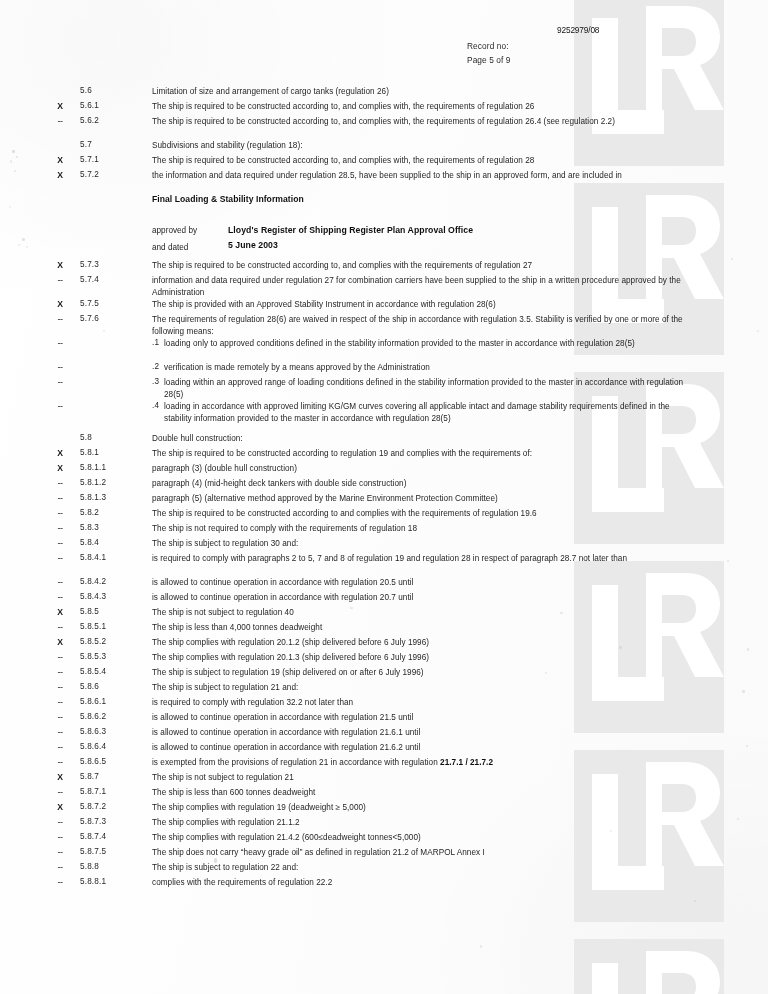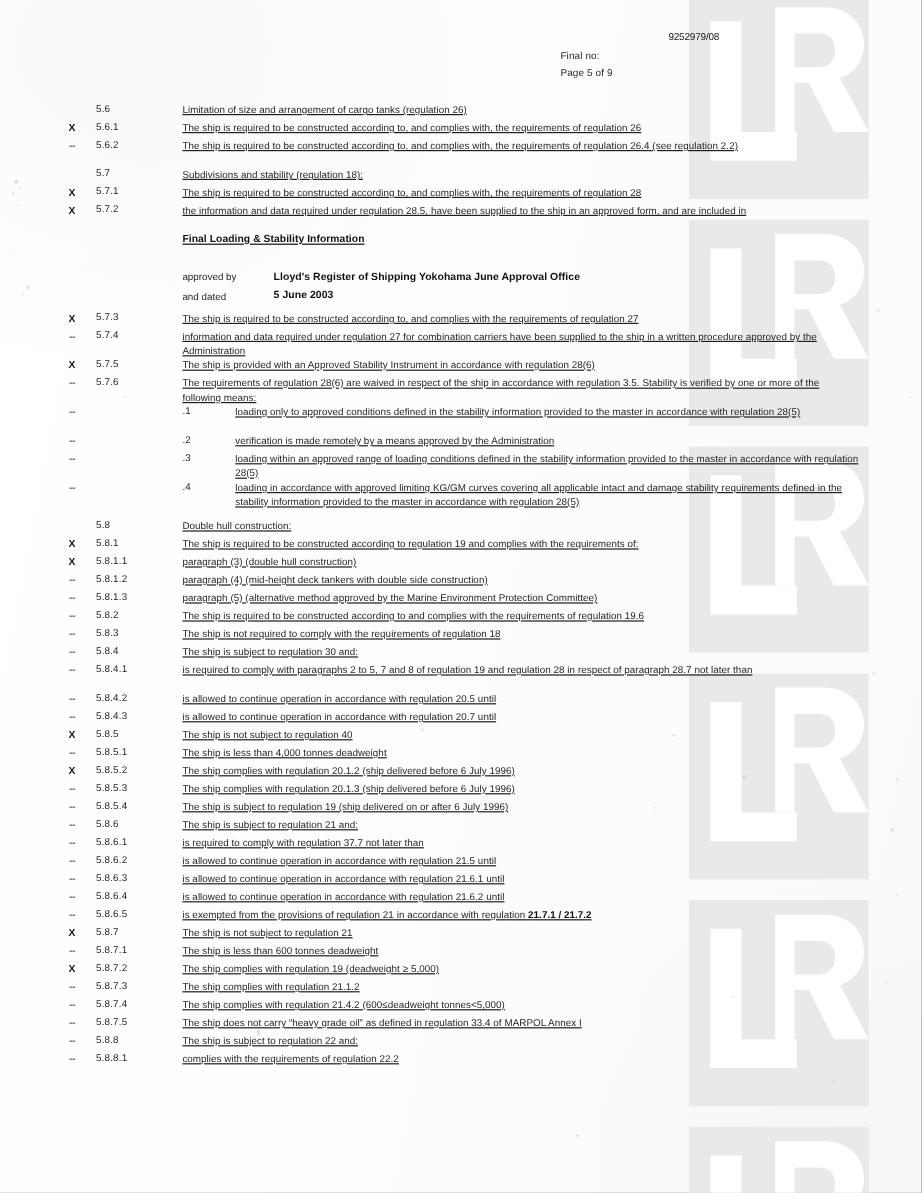--- a/index.html
+++ b/index.html
@@ -108,24 +108,23 @@
     width: 26px;
   }
   .txt {
     position: absolute;
     left: 152px;
     width: 555px;
     font-size: 8.2px;
     line-height: 11.6px;
     color: #1f1f1f;
     letter-spacing: 0.04px;
-    text-decoration: underline;
   }
   .txt.indent {
-    left: 196px;
+    left: 164px;
     width: 530px;
   }
   .txt.bold {
     font-weight: bold;
     color: #101010;
     font-size: 8.6px;
     letter-spacing: 0.05px;
   }
   .txt b { font-weight: bold; color: #0e0e0e; }
 
@@ -213,21 +212,21 @@
           <rect x="0" y="0" width="150" height="172" fill="#e9e9e9"></rect>
           <g fill="#ffffff">
             <path d="M18 24 h26 v92 h46 v24 H18 Z"></path>
             <path d="M72 12 h40 c21 0 34 13 34 31 0 14-8 24-20 28 l24 45 h-29 l-21-41 h-12 v41 H72 Z M88 34 v28 h20 c9 0 14-6 14-14 0-9-5-14-14-14 Z"></path>
           </g>
         </svg>
       </div>
     </div>
 
   <div id="header">
-    <div class="hdr-row" id="hdr-record-label">Final no:</div>
+    <div class="hdr-row" id="hdr-record-label">Record no:</div>
     <div class="hdr-row" id="hdr-record-value">9252979/08</div>
     <div class="hdr-row" id="hdr-page">Page 5 of 9</div>
   </div>
 
   <div id="rows">
       <div class="row" style="top: 86px;">
         <div class="num">5.6</div>
         <div class="txt">Limitation of size and arrangement of cargo tanks (regulation 26)</div>
       </div>
       <div class="row" style="top: 101px;">
@@ -252,21 +251,21 @@
       <div class="row" style="top: 170px;">
         <div class="mark">X</div>
         <div class="num">5.7.2</div>
         <div class="txt">the information and data required under regulation 28.5, have been supplied to the ship in an approved form, and are included in</div>
       </div>
       <div class="row" style="top: 194px;">
         <div class="txt bold">Final Loading &amp; Stability Information</div>
       </div>
       <div class="row" style="top: 226px;">
         <div class="appr-label" style="top:0px">approved by</div>
-        <div class="appr-value" style="top:-1px">Lloyd's Register of Shipping Yokohama June Approval Office</div>
+        <div class="appr-value" style="top:-1px">Lloyd's Register of Shipping Register Plan Approval Office</div>
         <div class="appr-label" style="top:17px">and dated</div>
         <div class="appr-value" style="top:14px">5 June 2003</div>
       </div>
       <div class="row" style="top: 260px;">
         <div class="mark">X</div>
         <div class="num">5.7.3</div>
         <div class="txt">The ship is required to be constructed according to, and complies with the requirements of regulation 27</div>
       </div>
       <div class="row" style="top: 275px;">
         <div class="mark dash">--</div>
@@ -383,21 +382,21 @@
         <div class="txt">The ship is subject to regulation 19 (ship delivered on or after 6 July 1996)</div>
       </div>
       <div class="row" style="top: 682px;">
         <div class="mark dash">--</div>
         <div class="num">5.8.6</div>
         <div class="txt">The ship is subject to regulation 21 and:</div>
       </div>
       <div class="row" style="top: 697px;">
         <div class="mark dash">--</div>
         <div class="num">5.8.6.1</div>
-        <div class="txt">is required to comply with regulation 37.7 not later than</div>
+        <div class="txt">is required to comply with regulation 32.2 not later than</div>
       </div>
       <div class="row" style="top: 712px;">
         <div class="mark dash">--</div>
         <div class="num">5.8.6.2</div>
         <div class="txt">is allowed to continue operation in accordance with regulation 21.5 until</div>
       </div>
       <div class="row" style="top: 727px;">
         <div class="mark dash">--</div>
         <div class="num">5.8.6.3</div>
         <div class="txt">is allowed to continue operation in accordance with regulation 21.6.1 until</div>
@@ -433,21 +432,21 @@
         <div class="txt">The ship complies with regulation 21.1.2</div>
       </div>
       <div class="row" style="top: 832px;">
         <div class="mark dash">--</div>
         <div class="num">5.8.7.4</div>
         <div class="txt">The ship complies with regulation 21.4.2 (600≤deadweight tonnes&lt;5,000)</div>
       </div>
       <div class="row" style="top: 847px;">
         <div class="mark dash">--</div>
         <div class="num">5.8.7.5</div>
-        <div class="txt">The ship does not carry “heavy grade oil” as defined in regulation 33.4 of MARPOL Annex I</div>
+        <div class="txt">The ship does not carry “heavy grade oil” as defined in regulation 21.2 of MARPOL Annex I</div>
       </div>
       <div class="row" style="top: 862px;">
         <div class="mark dash">--</div>
         <div class="num">5.8.8</div>
         <div class="txt">The ship is subject to regulation 22 and:</div>
       </div>
       <div class="row" style="top: 877px;">
         <div class="mark dash">--</div>
         <div class="num">5.8.8.1</div>
         <div class="txt">complies with the requirements of regulation 22.2</div>

